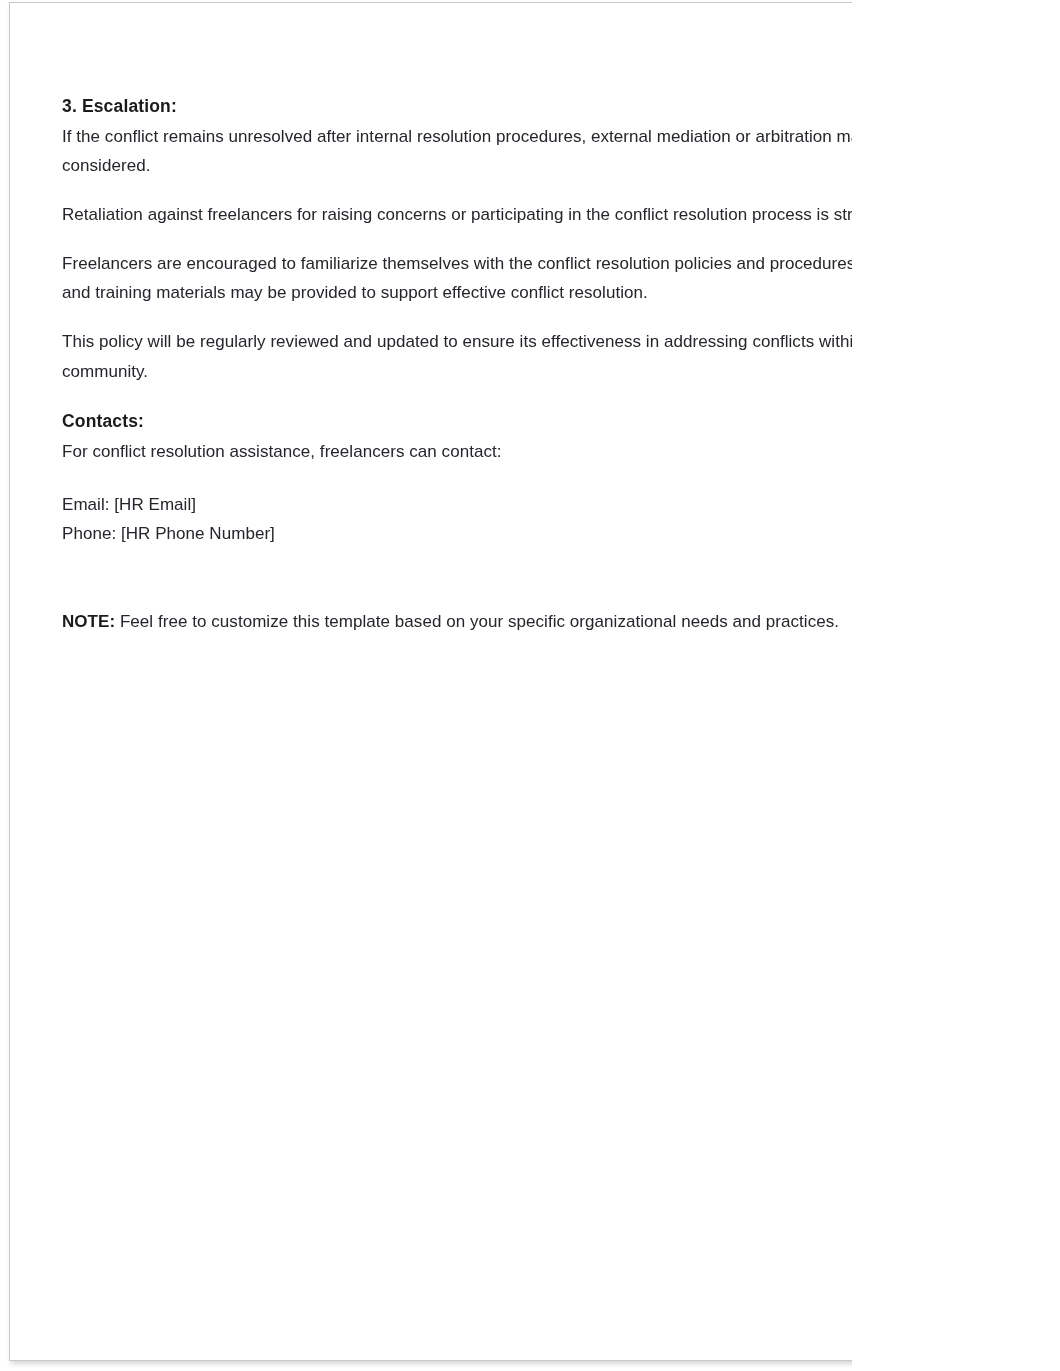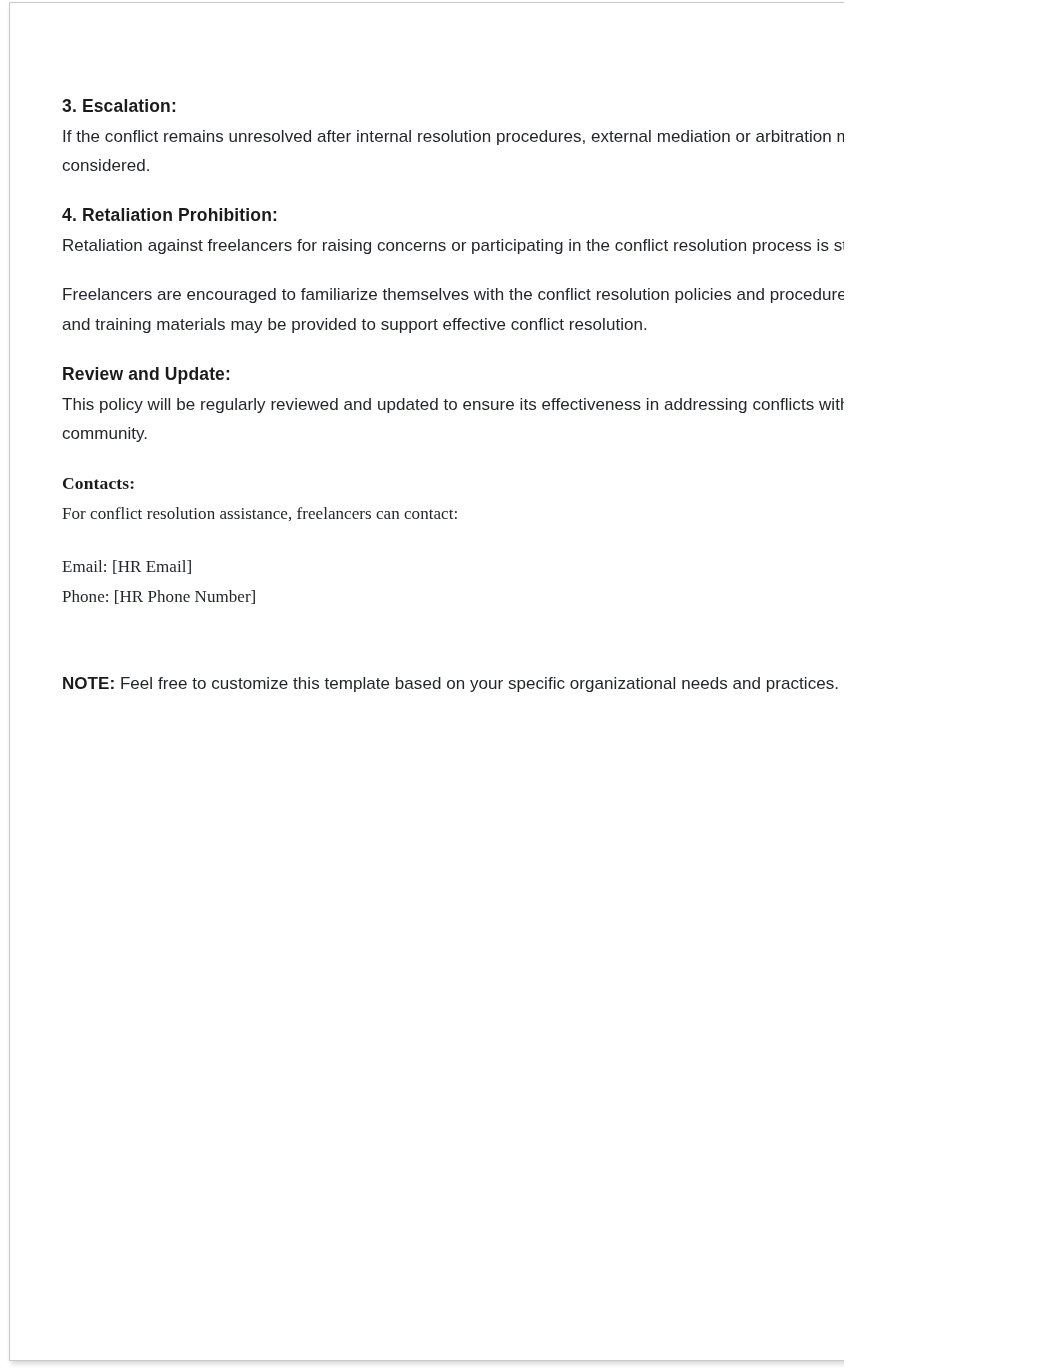--- a/index.html
+++ b/index.html
@@ -12,20 +12,21 @@
     font-family: "Liberation Sans", sans-serif;
     -webkit-font-smoothing: antialiased;
   }
 
   .page-canvas {
     position: relative;
     width: 844px;
     height: 1371px;
     background: #ffffff;
     overflow: hidden;
+    padding-left: 8px;
   }
 
   
   .paper {
     position: absolute;
     left: 9px;
     top: 2px;
     width: 1039px;
     height: 1359px;
     background: #ffffff;
@@ -40,21 +41,20 @@
     top: 88px;
     width: 912px;
   }
 
   
   .block {
     margin: 0 0 20px 0;
   }
   .block.tight {
     margin-bottom: 4px;
-    font-family: Liberation Serif, serif;
   }
 
   .heading {
     font-size: 17.5px;
     font-weight: bold;
     color: #1b1b1b;
     letter-spacing: 0.15px;
     line-height: 1.78;
     margin: 0;
   }
@@ -122,30 +122,28 @@
   <div class="paper">
 
     <div class="doc-body">
 
       <div class="block">
         <div class="heading">3. Escalation:</div>
         <p class="para">If the conflict remains unresolved after internal resolution procedures, external mediation or arbitration may be considered.</p>
       </div>
 
       <div class="block">
-        <div class="heading">4. Retaliation Prohibition:</div>
         <p class="para">Retaliation against freelancers for raising concerns or participating in the conflict resolution process is strictly prohibited.</p>
       </div>
 
       <div class="block">
         <p class="para">Freelancers are encouraged to familiarize themselves with the conflict resolution policies and procedures. Resources and training materials may be provided to support effective conflict resolution.</p>
       </div>
 
       <div class="block">
-        <div class="heading">Review and Update:</div>
         <p class="para">This policy will be regularly reviewed and updated to ensure its effectiveness in addressing conflicts within the freelance community.</p>
       </div>
 
       <div class="block tight">
         <div class="heading">Contacts:</div>
         <p class="para">For conflict resolution assistance, freelancers can contact:</p>
 
         <div class="gap-contacts"></div>
 
         <div class="contact-lines">

